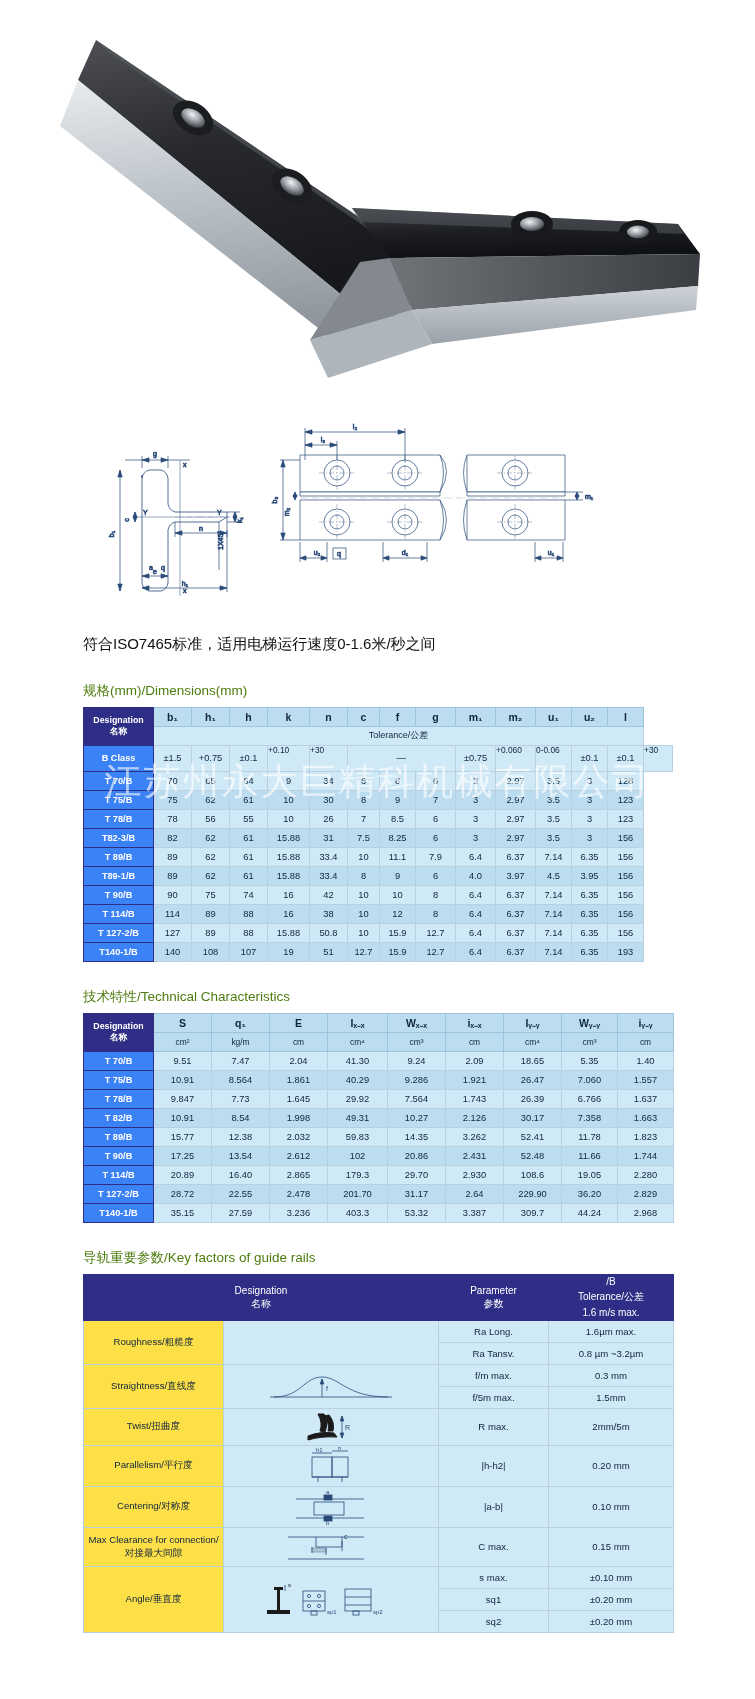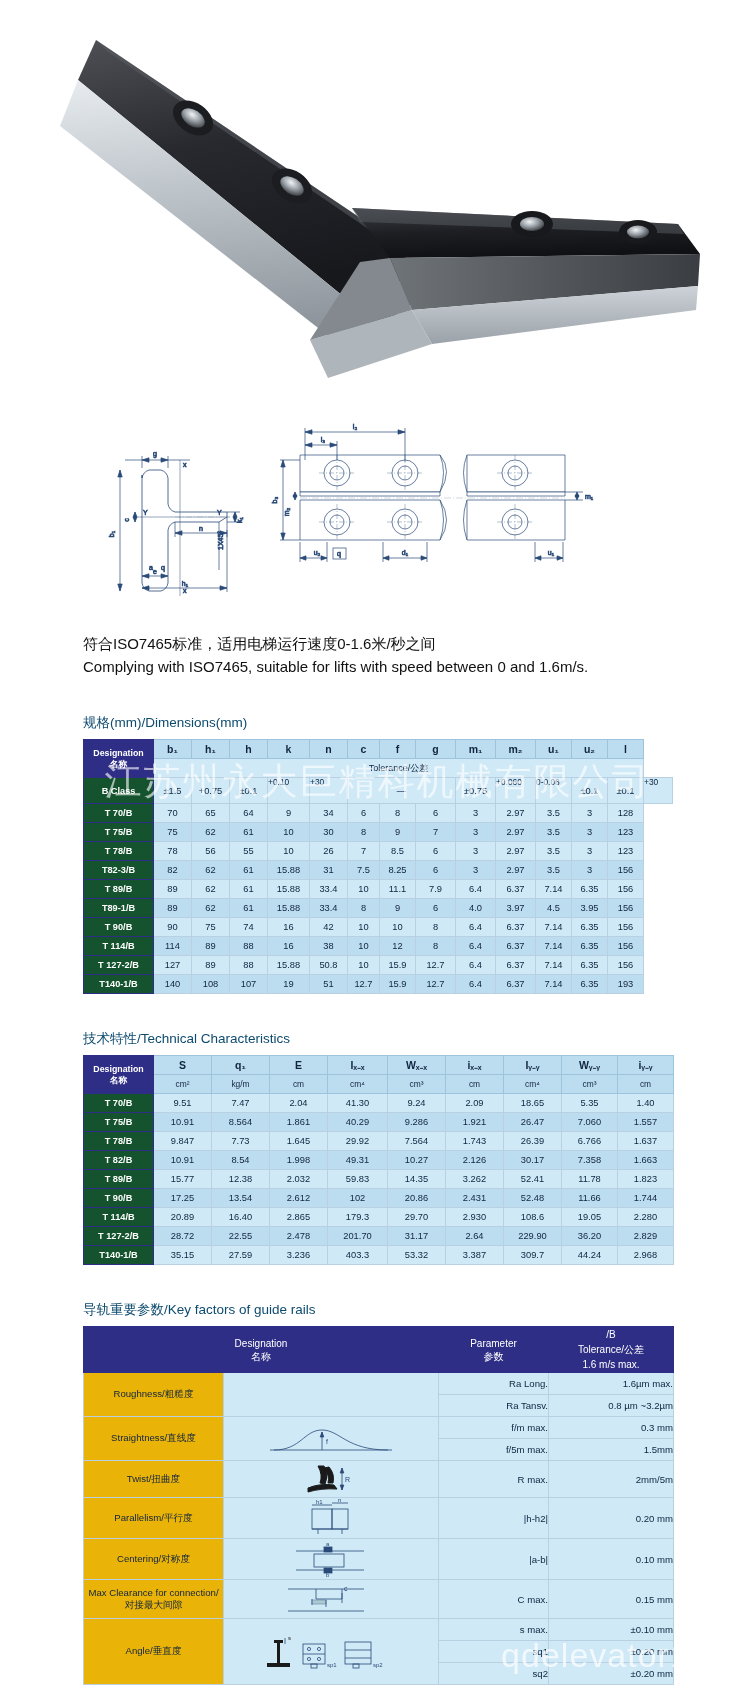--- a/index.html
+++ b/index.html
@@ -23,58 +23,58 @@
 
   
   .iso-note {
     position:relative; margin:18px 0 0 83px; width:600px;
     font-size:15px; line-height:1.5; color:#111;
   }
   .iso-note div { white-space:nowrap; }
 
   
   .sec-title {
-    margin:36px 0 7px 83px;
-    font-size:13.5px; color:#0c4a6e; font-weight:400;
+    margin:26px 0 7px 83px;
+    font-size:13.5px; color:#4d7c0f; font-weight:400;
   }
 
   
   .tbl-wrap { margin-left:83px; width:590px; position:relative; }
   table { border-collapse:collapse; width:590px; table-layout:fixed; }
   td, th {
     border:1px solid #b9cfe2;
     font-size:9.3px;
     text-align:center;
     vertical-align:middle;
     padding:0;
     height:19px;
     font-weight:400;
     color:#10243f;
   }
   .hdr { background:#bcdcf0; color:#10243f; font-weight:700; font-size:10.5px; border-color:#9ec4dd; }
   .hdr-units { background:#bcdcf0; font-size:8.4px; font-weight:400; border-color:#9ec4dd; }
   .name-col {
-    background:#14532d; color:#ffffff; font-weight:700;
+    background:#3b82f6; color:#ffffff; font-weight:700;
     font-size:9.2px; border-color:#2e2e86;
   }
   .name-hdr { background:#2e2e86; color:#fff; font-weight:700; font-size:8.8px; line-height:1.25; border-color:#2e2e86; }
   .row-a { background:#cfe9f7; }
   .row-b { background:#bcdcf0; }
   .tol-band { background:#cfe9f7; font-size:9px; }
 
   
   .stk { display:flex; flex-direction:row; justify-content:flex-start; height:100%; line-height:1.08; }
   .stk span { display:block; font-size:8.4px; }
 
   
   .t3 { width:590px; }
   .t3 td { border:1px solid #b9cfe2; }
   .t3 .h { background:#2e2e86; color:#fff; font-weight:400; font-size:10px; border-color:#2e2e86; line-height:1.3; }
-  .t3 .cell { background:#cfe9f7; font-size:9.6px; height:22px;text-align:right; }
-  .t3 .lbl { background:#eab308; font-size:9.6px; line-height:1.3; }
+  .t3 .cell { background:#cfe9f7; font-size:9.6px; height:22px; }
+  .t3 .lbl { background:#fde047; font-size:9.6px; line-height:1.3; }
   .t3 .fig { background:#cfe9f7; padding:1px 0; }
   .t3 .fig svg { display:block; margin:0 auto; }
 
   
   .wm-cn {
     position:absolute; left:0; top:757px; width:755px;
     text-align:center; font-size:37px; color:rgba(255,255,255,0.62);
     font-family:"Liberation Sans", sans-serif; letter-spacing:2px;
     pointer-events:none; z-index:6; white-space:nowrap;
   }
@@ -366,21 +366,20 @@
         <path d="M440,158 l6,-2.2 v4.4 z" fill="#2a4a78"></path>
           <path d="M468,158 l-6,-2.2 v4.4 z" fill="#2a4a78"></path>
         <text class="d-lbl" x="456" y="155" text-anchor="middle">u₁</text>
       </g>
     </g>
   </svg>
 </div>
 
 <div class="iso-note">
   <div>符合ISO7465标准，适用电梯运行速度0-1.6米/秒之间</div>
-  <div>Complying with ISO7465, suitable for lifts with speed between 0 and 1.6m/s.</div>
 </div>
 
 <div class="sec-title">规格(mm)/Dimensions(mm)</div>
 <div class="tbl-wrap">
   <table>
     <colgroup>
       <col style="width:70px">
         <col style="width:38px">
         <col style="width:38px">
         <col style="width:38px">

